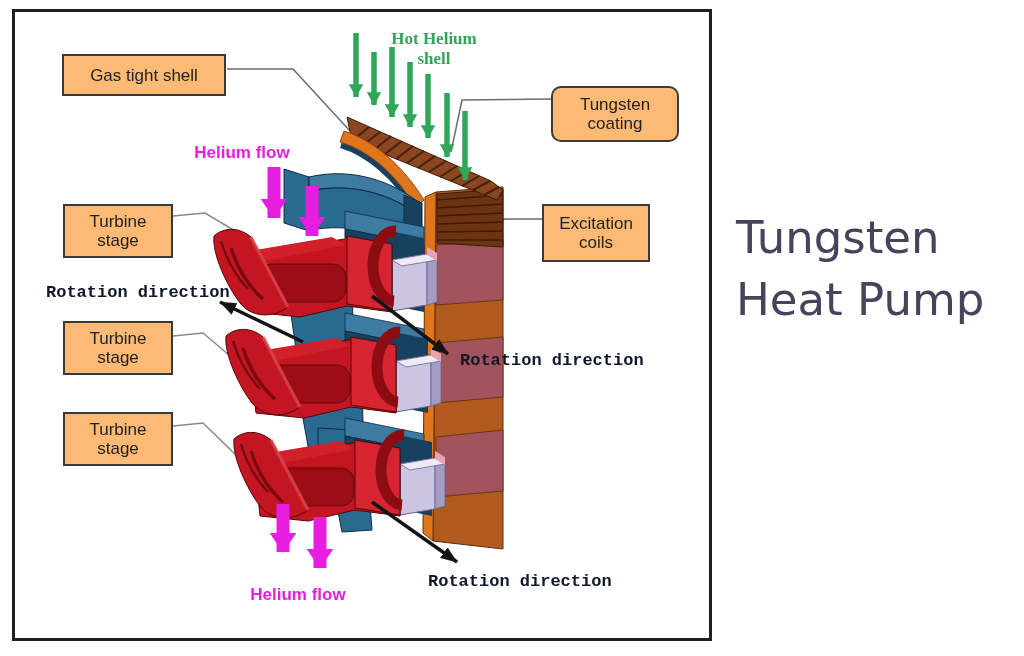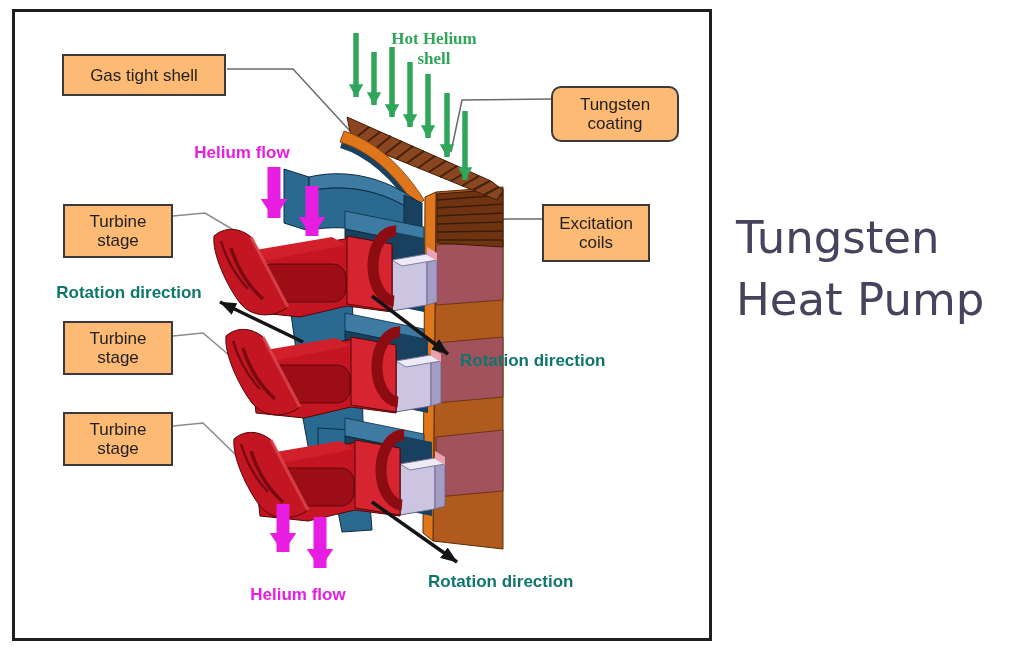--- a/index.html
+++ b/index.html
@@ -8,21 +8,21 @@
   #frame{position:absolute;left:12px;top:9px;width:694px;height:626px;
          border:3px solid #1f1f1f;background:transparent;}
   #scene{position:absolute;left:0;top:0;width:1024px;height:656px;}
   .box{position:absolute;background:#fdba74;border:2px solid #3a3a3a;
        display:flex;flex-direction:column;align-items:center;justify-content:center;
        font-size:17px;line-height:19px;color:#1f1f1f;text-align:left;z-index:3;}
   .flabel{position:absolute;font-weight:700;font-size:17px;line-height:20px;
           text-align:center;z-index:3;white-space:nowrap;}
   .green{color:var(--hot-helium-green);}
   .magenta{color:var(--helium-magenta);}
-  .black{color:#0f766e;}
+  .black{color:#0f172a;font-family:Liberation Mono, monospace;}
   #title{position:absolute;left:736px;top:207px;z-index:3;
          font-family:"DejaVu Sans",sans-serif;font-size:45px;line-height:62px;
          color:var(--title-color);letter-spacing:0px;}
   svg{position:absolute;left:0;top:0;}
 </style>
 </head>
 <body>
 
 <div id="app">
 

